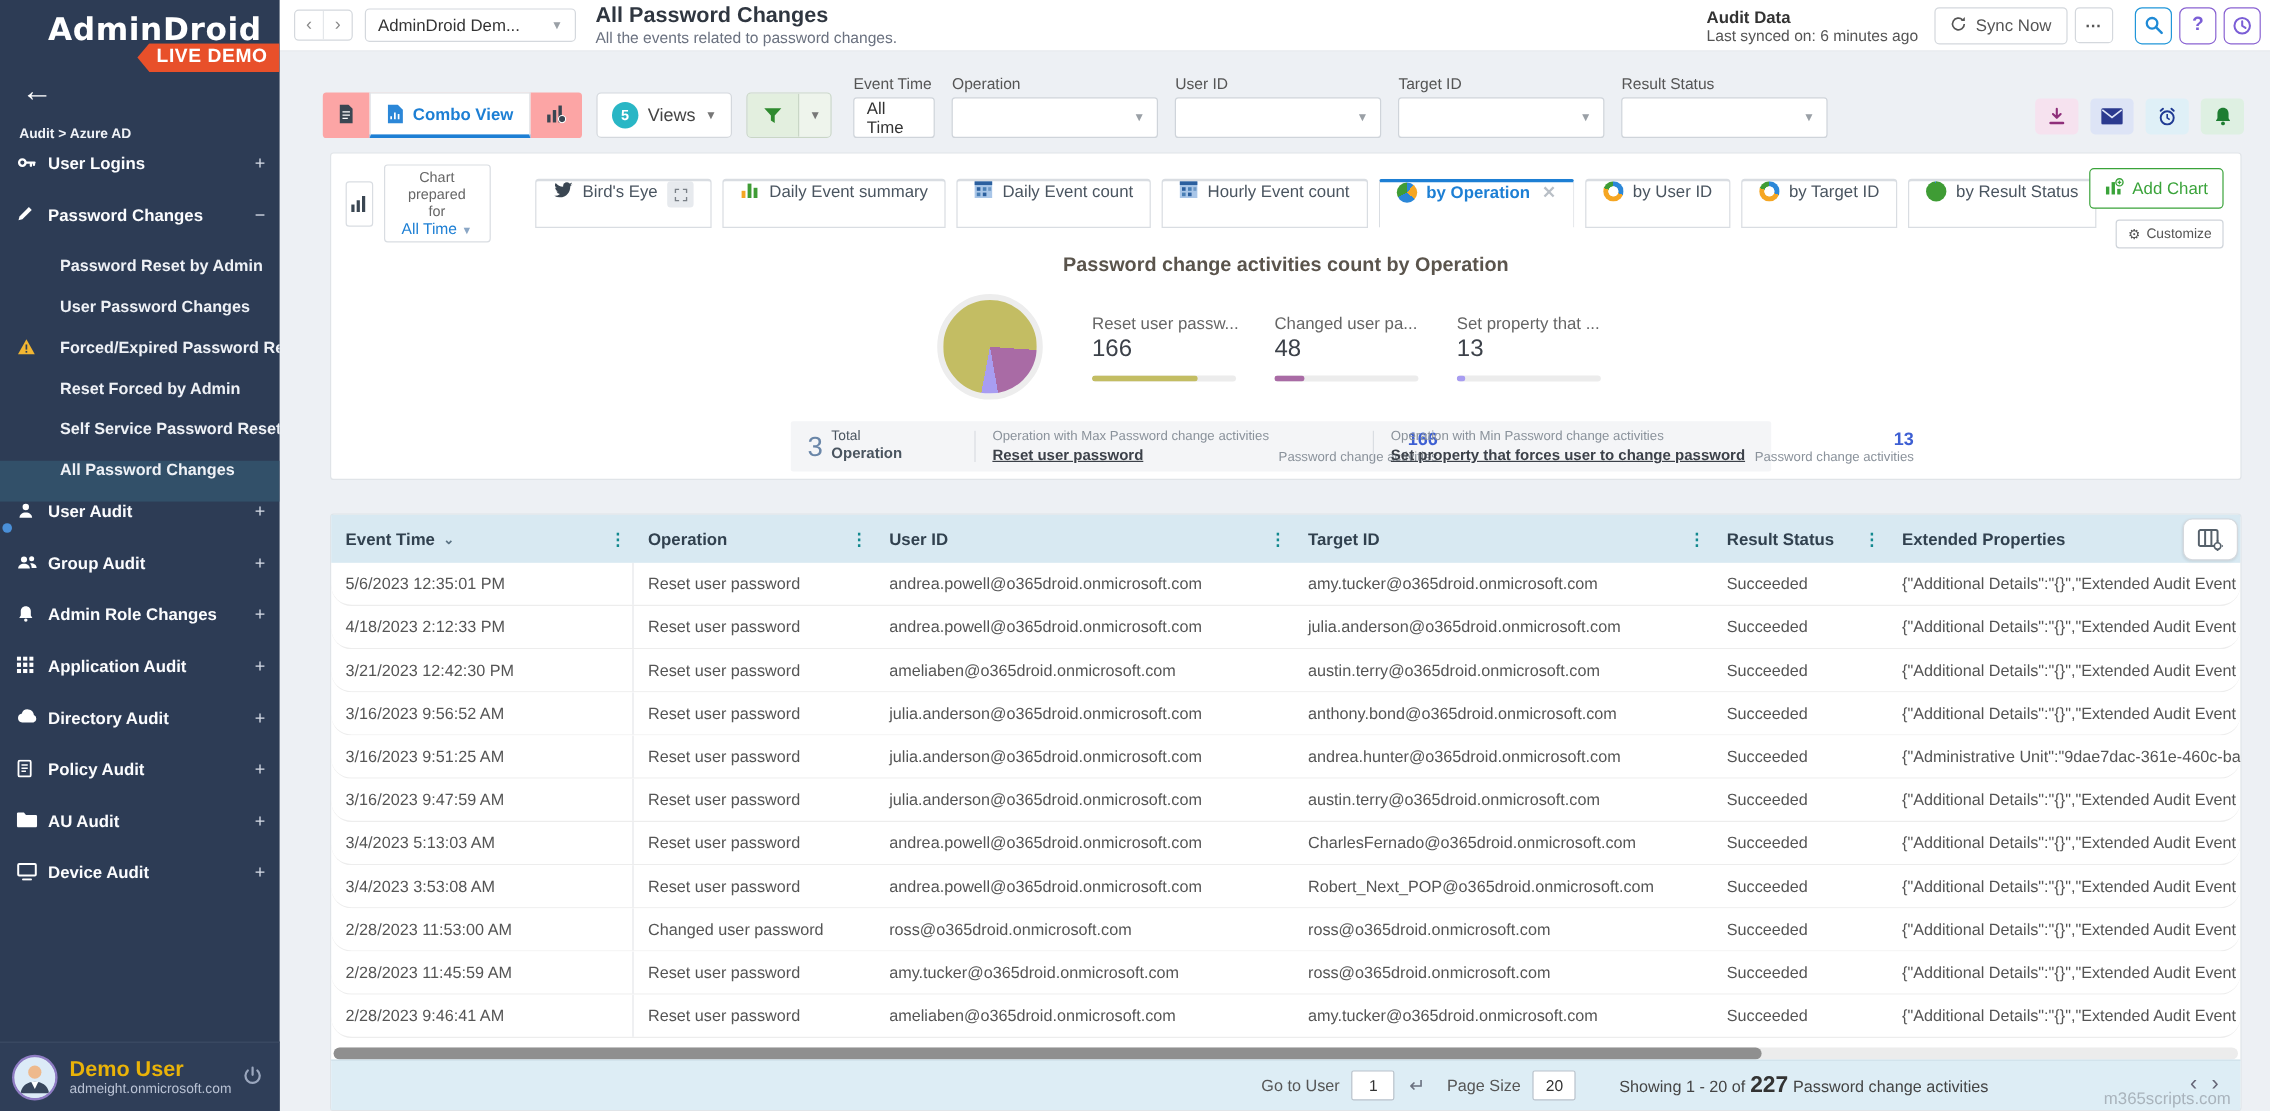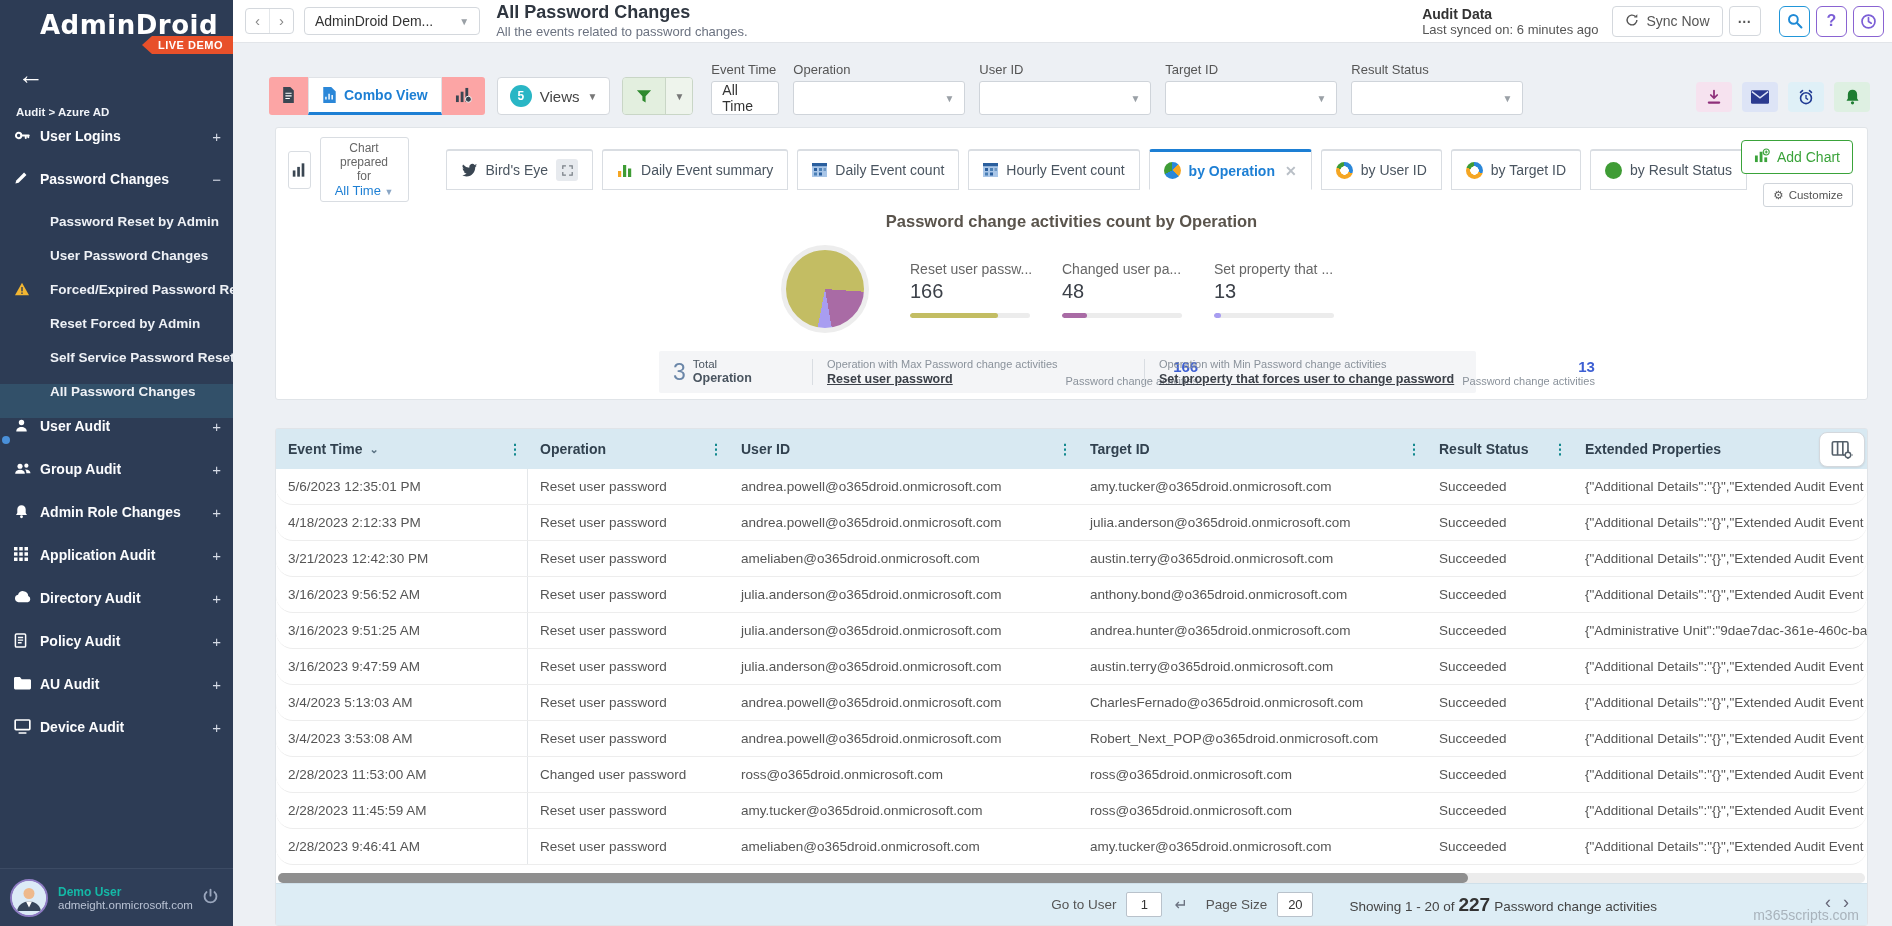--- a/index.html
+++ b/index.html
@@ -3,35 +3,35 @@
 <meta charset="utf-8">
 <style>
   * { margin:0; padding:0; box-sizing:border-box; }
   html,body { width:1892px; height:926px; }
   body { font-family:"Liberation Sans", sans-serif; font-size:13.5px; color:#444; background:#edf0f4; overflow:hidden; }
   .app { display:flex; width:1892px; height:926px; }
 
   
   .sidebar { width:233px; background:#2d3c55; color:#fff; position:relative; flex:none; display:flex; flex-direction:column; }
   .logo { font-size:26px; font-weight:bold; letter-spacing:.5px; padding:10px 0 0 40px; font-family:"DejaVu Sans",sans-serif; }
-  .ribbon { position:absolute; top:36px; right:0; background:#e8502a; color:#fff; font-size:11px; font-weight:bold; padding:3px 10px 3px 16px; letter-spacing:.5px; clip-path:polygon(10px 0,100% 0,100% 100%,10px 100%,0 50%); }
+  .ribbon { position:absolute; top:36px; right:0; background:#e8502a; color:#fff; font-size:16px; font-weight:bold; padding:3px 10px 3px 16px; letter-spacing:.5px; clip-path:polygon(10px 0,100% 0,100% 100%,10px 100%,0 50%); }
   .back-btn { font-size:26px; padding:22px 0 0 18px; color:#fff; line-height:1; cursor:pointer; }
   .crumb { font-size:11.5px; font-weight:bold; padding:18px 0 10px 16px; color:#f0f3f8; }
   .nav { flex:1; overflow:hidden; }
   .nitem { display:flex; align-items:flex-start; padding:0 12px 0 14px; height:43px; cursor:pointer; position:relative; }
   .nitem.sub { height:34px; }
   .nitem.sub .nlabel { margin-left:10px; font-size:13.5px; font-weight:bold; color:#eef1f6; }
   .nitem.active { background:#325069; }
   .nico { width:26px; display:inline-flex; align-items:center; flex:none; }
   .nlabel { font-size:14px; font-weight:bold; color:#fbfcfe; white-space:nowrap; }
   .ntoggle { margin-left:auto; font-size:15px; color:#d5dbe6; font-weight:normal; }
   .nitem.dot::before { content:""; position:absolute; left:2px; top:50%; margin-top:-4px; width:8px; height:8px; border-radius:50%; background:#4a90d9; }
   .side-user { height:58px; border-top:1px solid #3c4b64; display:flex; align-items:center; padding:0 14px 0 10px; background:#2f3e58; }
   .avatar { width:38px; height:38px; border-radius:50%; border:2px solid #8e7cc3; overflow:hidden; flex:none; background:#dcebf7; }
-  .su-name { font-size:12px; font-weight:bold; color:#14b8a6; }
+  .su-name { font-size:18px; font-weight:bold; color:#eab308; }
   .su-org { font-size:11.5px; color:#b9c2d4; }
   .su-text { margin-left:10px; }
   .power { margin-left:auto; cursor:pointer; }
 
   
   .main { flex:1; display:flex; flex-direction:column; min-width:0; }
 
   
   .topbar { height:43px; background:#fff; border-bottom:1px solid #e2e5e9; display:flex; align-items:center; padding:0 8px 0 12px; flex:none; }
   .pager-box { display:flex; border:1px solid #d4d8dd; border-radius:4px; overflow:hidden; }
@@ -83,21 +83,21 @@
   .card { background:#fff; border:1px solid #e0e4e8; border-radius:3px; }
 
   
   .chart-card { height:273px; position:relative; flex:none; }
   .ctabs { display:flex; align-items:center; gap:9px; padding:9px 120px 0 12px; }
   .cicon-btn { width:34px; height:38px; border:1px solid #d9dde2; border-radius:3px; display:flex; align-items:center; justify-content:center; cursor:pointer; }
   .prep-box { border:1px solid #d9dde2; border-radius:3px; padding:3px 12px; text-align:center; cursor:pointer; margin-right:28px; }
   .prep1 { font-size:12px; color:#666; }
   .prep2 { font-size:13px; color:#1d7fd4; }
   .prep2 .caret { color:#8aa6c5; font-size:9px; }
-  .ctab { display:flex; align-items:center; gap:8px; height:41px; padding:0 14px; border:1px solid #d9dde2; border-radius:3px 3px 0 0; background:#fff; font-size:14px; color:#4a5560; cursor:pointer; border-top:2px solid #d9dde2; white-space:nowrap; }
+  .ctab { display:flex; align-items:flex-start; gap:8px; height:41px; padding:0 14px; border:1px solid #d9dde2; border-radius:3px 3px 0 0; background:#fff; font-size:14px; color:#4a5560; cursor:pointer; border-top:2px solid #d9dde2; white-space:nowrap; }
   .ctab.active { border-top:3px solid #1d7fd4; color:#1d7fd4; font-weight:bold; border-bottom-color:#fff; }
   .ctab .close { color:#b9bfc6; font-size:14px; margin-left:2px; }
   .xpnd { background:#e7eaee; border-radius:3px; width:22px; height:22px; display:flex; align-items:center; justify-content:center; }
   .ic-pie { width:17px; height:17px; border-radius:50%; display:inline-block; }
   .ic-pie.op { background:conic-gradient(#2b87d8 0 40deg,#f5a623 40deg 130deg,#2b87d8 130deg 245deg,#3f9c35 245deg 360deg); }
   .ic-pie.donut { background:radial-gradient(circle at center,#fff 0 4px,transparent 4.5px),conic-gradient(#2b87d8 0 110deg,#f5a623 110deg 290deg,#3f9c35 290deg 360deg); }
   .ic-pie.rs { background:conic-gradient(#3f9c35 300deg 355deg,#2b87d8 0 300deg); }
   .addchart-btn { position:absolute; top:12px; right:14px; display:flex; align-items:center; gap:7px; border:1px solid #3aa33a; color:#3aa33a; border-radius:4px; padding:7px 12px; font-size:14px; cursor:pointer; background:#fff; }
   .customize-btn { position:absolute; top:55px; right:14px; display:flex; align-items:center; gap:5px; border:1px solid #cfd4da; color:#555; border-radius:3px; padding:4px 9px; font-size:11.5px; cursor:pointer; background:#fff; }
   .chart-title { text-align:center; font-size:16.5px; font-weight:bold; color:#5a544c; margin-top:10px; }

